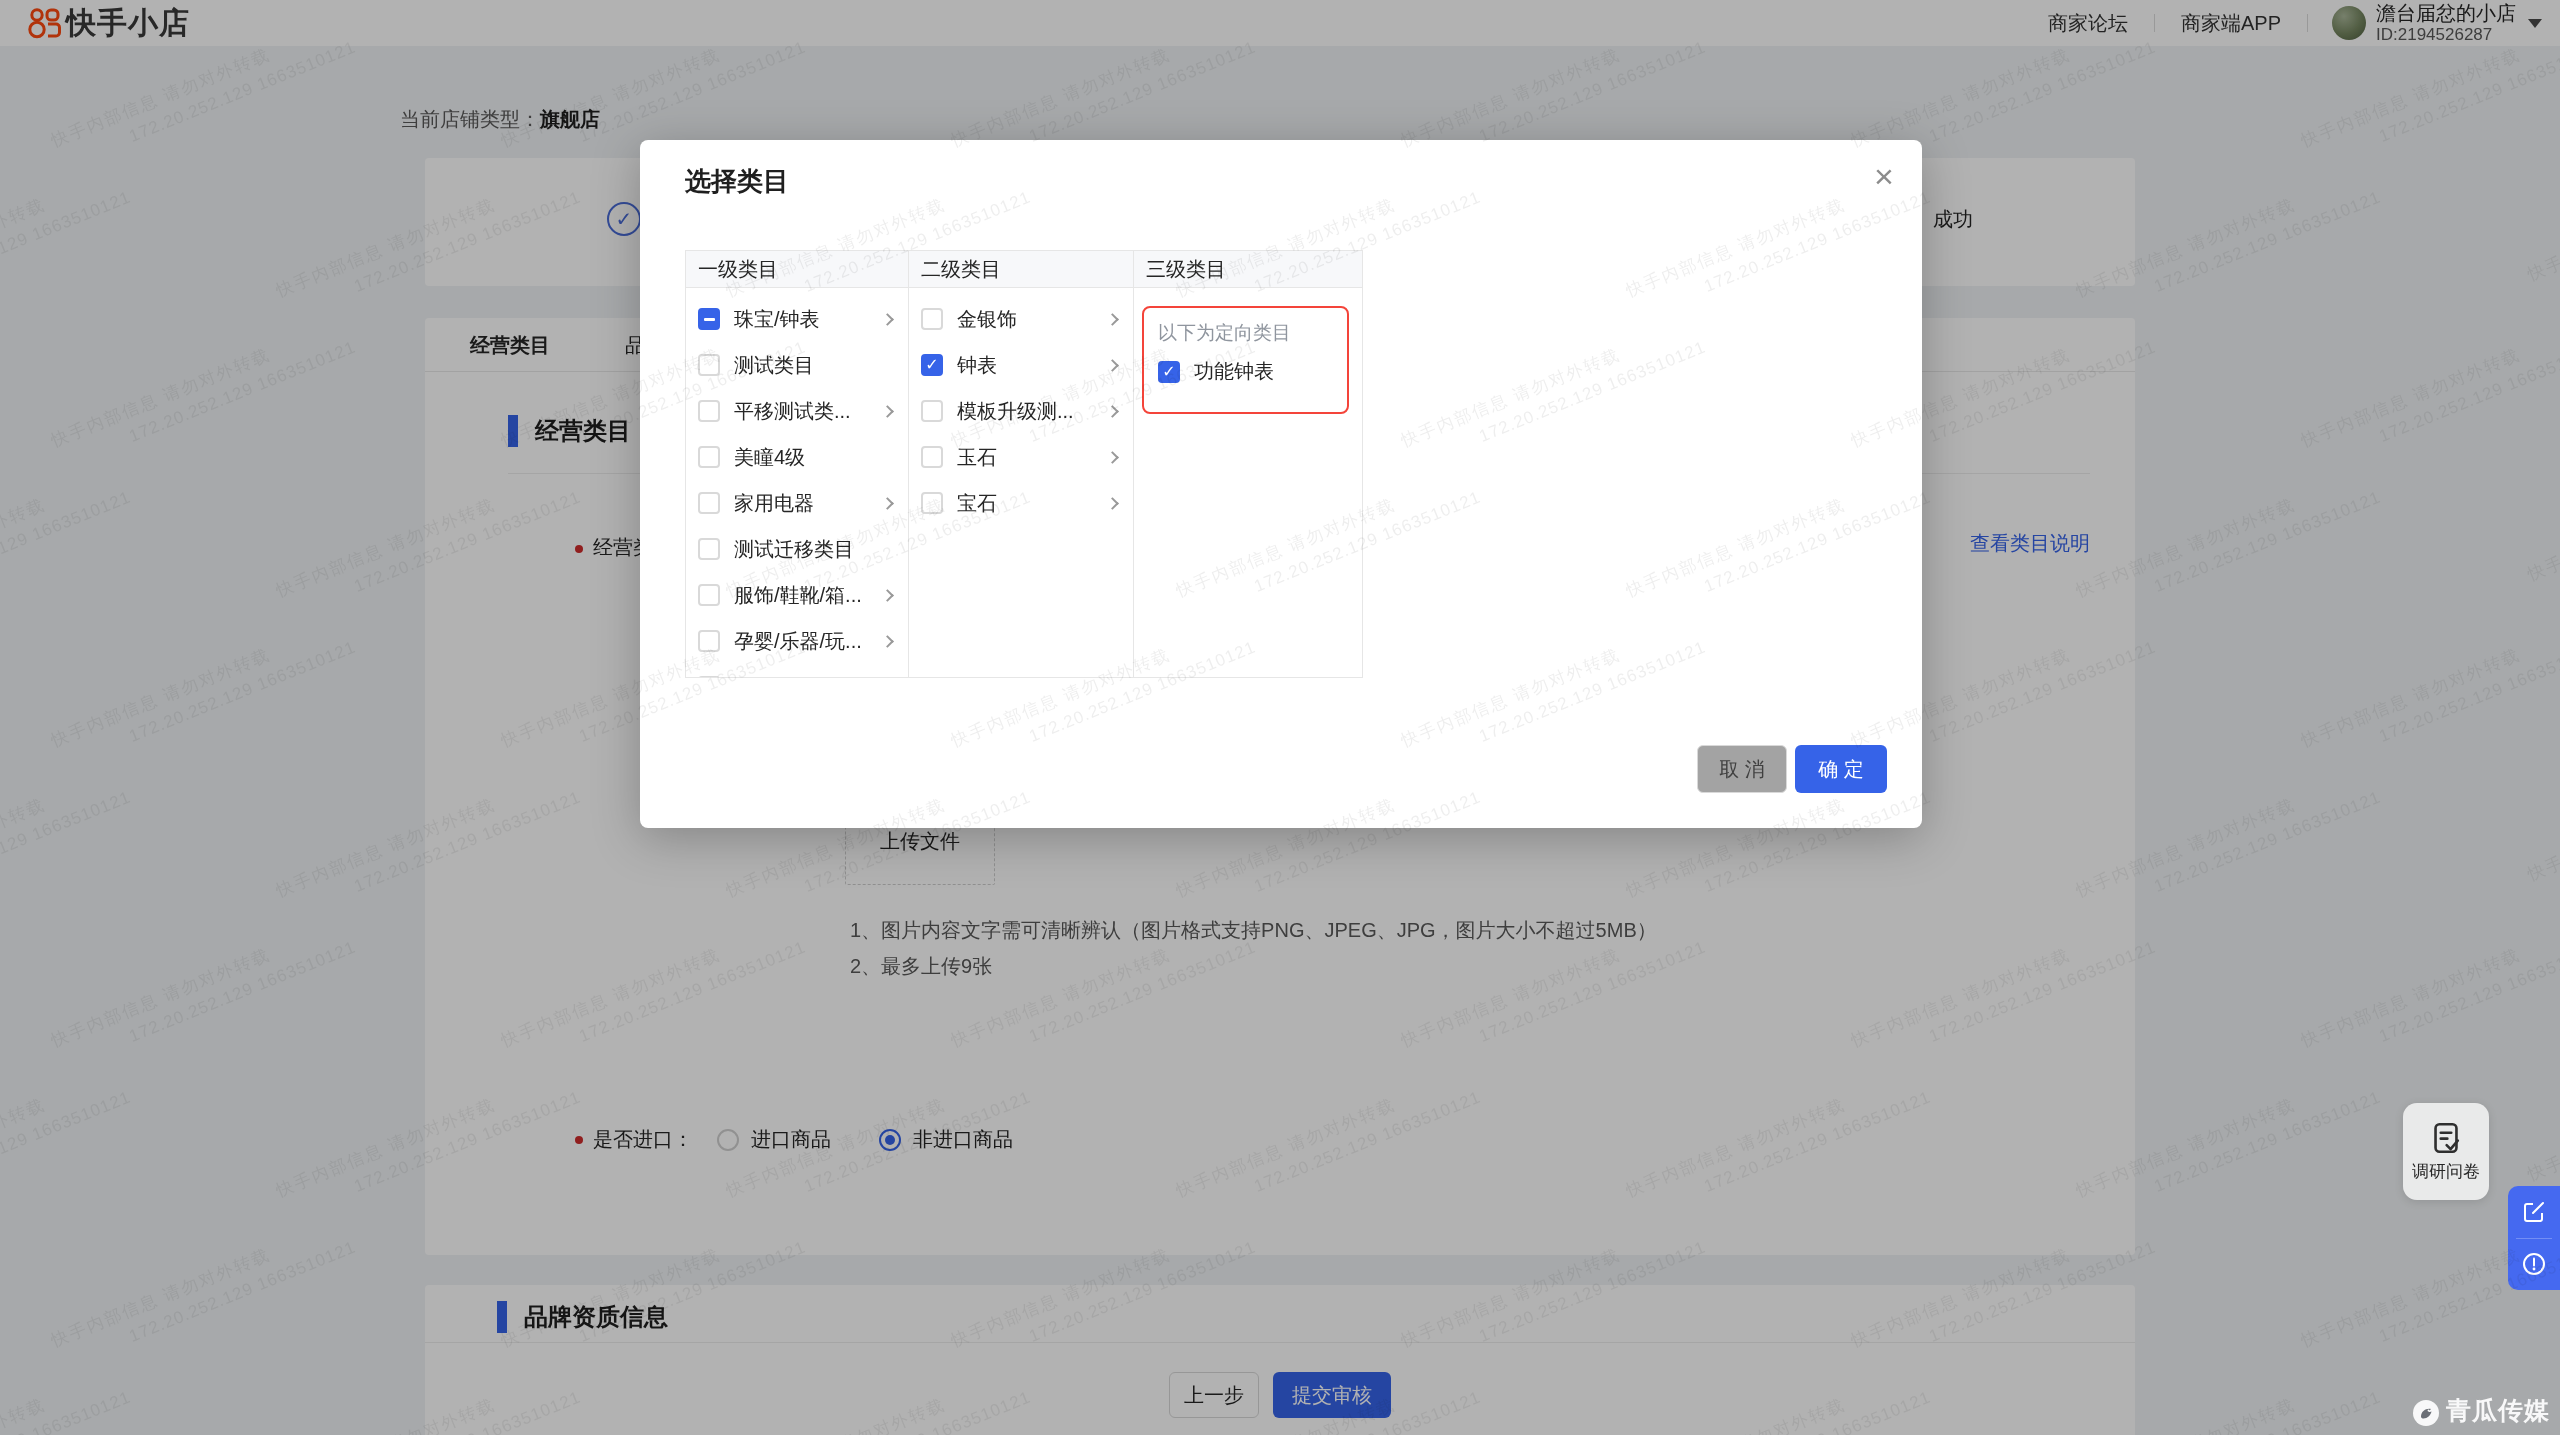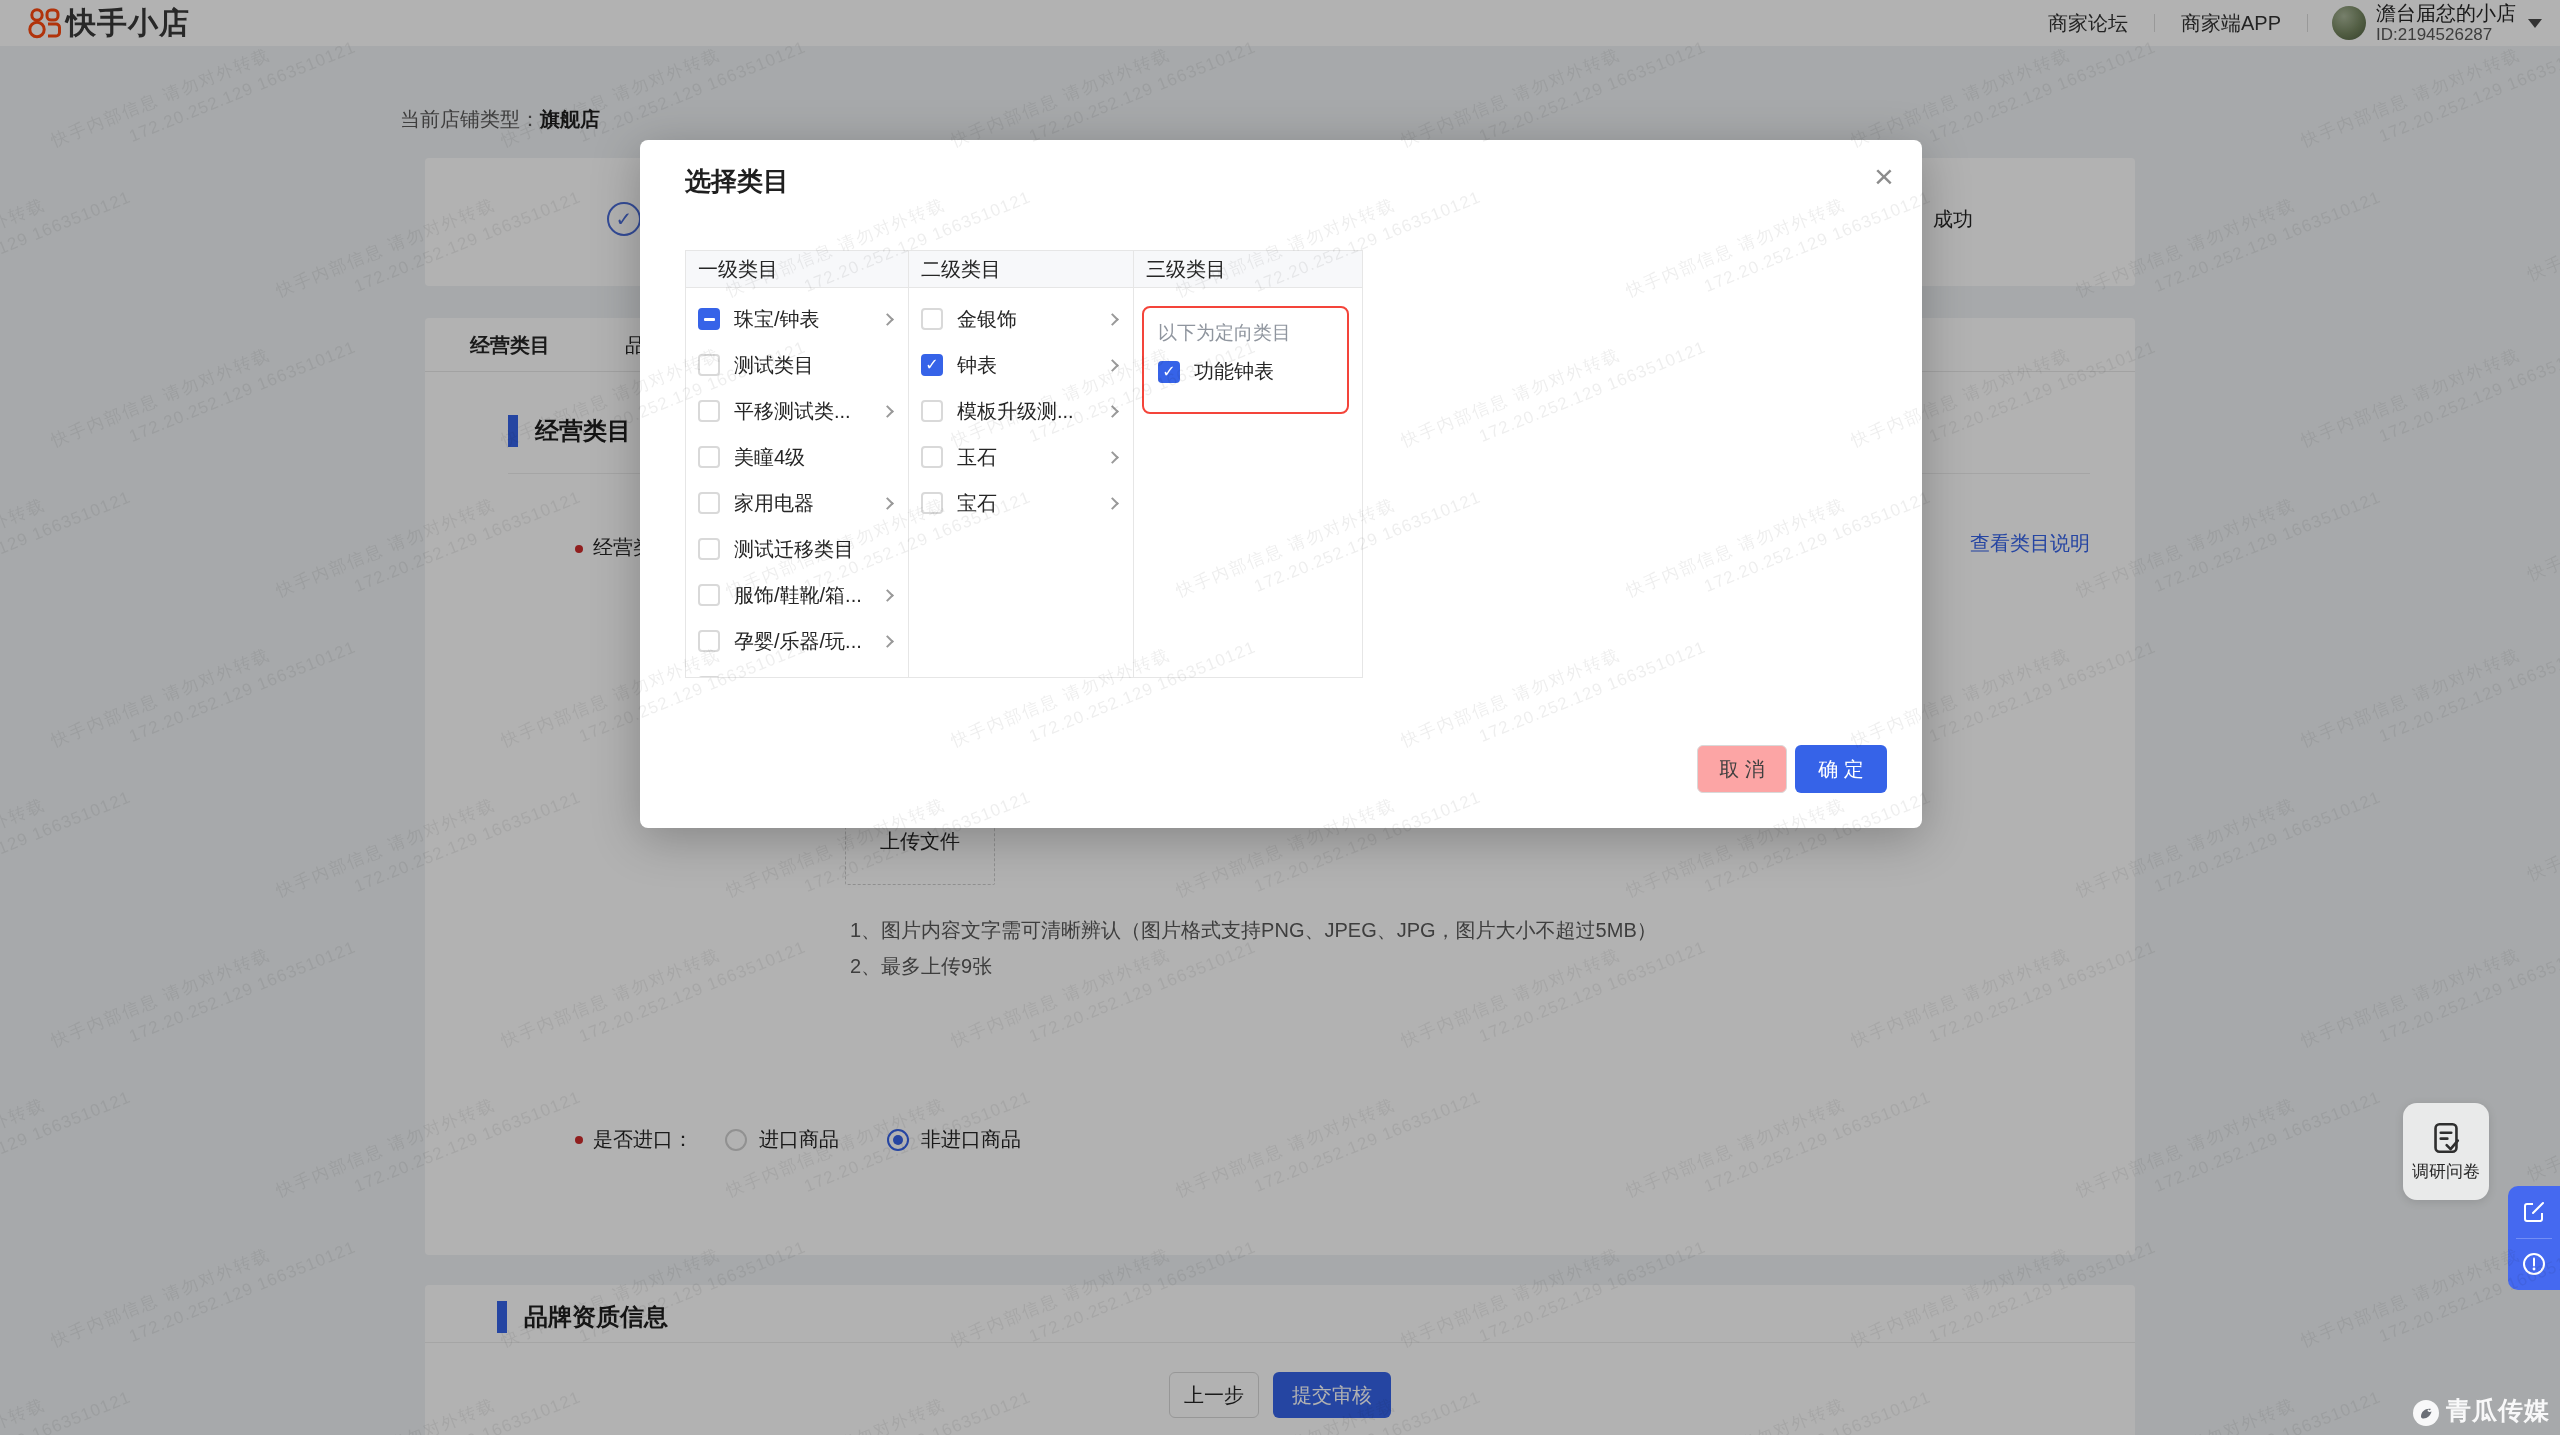--- a/index.html
+++ b/index.html
@@ -44,21 +44,21 @@
   .field-row { position:absolute; left:150px; top:216px; font-size:20px; color:#262626; }
   .field-row .req-dot { margin-right:10px; }
   .view-link { position:absolute; right:45px; top:212px; font-size:20px; color:#3663e8; cursor:pointer; text-decoration:none; }
   .upload-box { position:absolute; left:420px; top:427px; width:150px; height:140px; border:1px dashed #cfcfcf; border-radius:2px; background:#fff; cursor:pointer; }
   .upload-box span { position:absolute; left:0; top:82px; width:100%; text-align:center; font-size:20px; color:#262626; }
   .note { position:absolute; left:425px; font-size:20px; color:#595959; }
   .note-1 { top:599px; }
   .note-2 { top:635px; }
   .radio-row { position:absolute; left:150px; top:808px; display:flex; align-items:center; font-size:20px; color:#262626; }
   .radio-row .req-dot { margin-right:10px; }
-  .radio-label-main { margin-right:32px; }
+  .radio-label-main { margin-right:24px; }
   .radio { width:22px; height:22px; border-radius:50%; border:2px solid #d0d0d0; background:#fff; margin-right:12px; position:relative; cursor:pointer; }
   .radio.checked { border-color:#3663e8; }
   .radio.checked::after { content:""; position:absolute; left:4px; top:4px; width:10px; height:10px; border-radius:50%; background:#3663e8; }
   .radio-opt { display:flex; align-items:center; margin-right:48px;justify-content:space-between; }
 
   .brand-card { position:absolute; left:425px; top:1285px; width:1710px; height:160px; background:#fff; border-radius:4px 4px 0 0; z-index:1; }
   .brand-card .sec-head { left:72px; top:16px; }
   .sec-div2 { position:absolute; left:0; top:57px; width:1710px; height:1px; background:#ececec; }
   .btn-row { position:absolute; left:0; top:87px; width:1710px; display:flex; justify-content:center; gap:14px; }
   .btn { height:46px; border-radius:6px; font-size:20px; display:flex; align-items:center; justify-content:center; cursor:pointer;
@@ -102,21 +102,21 @@
   .cb.indeterminate { background:#3663e8; border-color:#3663e8; }
   .cb.indeterminate::after { content:""; width:11px; height:3px; border-radius:1px; background:#fff; }
   .cat-label { font-size:20px; color:#262626; white-space:nowrap; }
   .chev { margin-left:auto; width:9px; height:9px; border-top:2px solid #999; border-right:2px solid #999; transform:rotate(45deg); flex:none; }
   .red-box { margin:10px 0 0 8px; width:207px; height:108px; border:2px solid #f4443a; border-radius:8px; padding:12px 0 0 2px; }
   .red-note { font-size:19px; color:#8f959e; padding-left:12px; }
   .red-box .cat-row { height:auto; margin-top:12px; padding-left:12px; }
   .modal-footer { position:absolute; left:0; top:605px; width:1282px; height:48px; }
   .m-btn { position:absolute; height:48px; border-radius:6px; font-size:20px; display:flex; align-items:center; justify-content:center;
            cursor:pointer; font-family:"Liberation Sans","DejaVu Sans",sans-serif; }
-  .m-cancel { left:1057px; width:90px; background:#fca5a5; border:1px solid #d9d9d9; color:#404040; }
+  .m-cancel { left:1057px; width:90px; background:#a3a3a3; border:1px solid #d9d9d9; color:#404040; }
   .m-confirm { left:1155px; width:92px; background:#3663e8; border:none; color:#fff; }
 
   
   .watermark-layer { position:absolute; left:0; top:0; width:2560px; height:1435px; z-index:200; pointer-events:none; overflow:hidden; }
   .wm-tile { position:absolute; transform:rotate(-22deg); color:rgba(30,30,30,0.075); font-size:17px; letter-spacing:2px; white-space:nowrap; }
   .wm-tile .wm2 { margin-left:74px; margin-top:4px; letter-spacing:1px; }
 
   .brand-logo { position:absolute; right:10px; bottom:8px; z-index:210; display:flex; align-items:flex-end; pointer-events:none; }
   .brand-logo svg { width:28px; height:28px; margin-right:6px; }
   .brand-logo span { font-size:25px; font-weight:700; color:rgba(255,255,255,0.92); letter-spacing:1px; }

